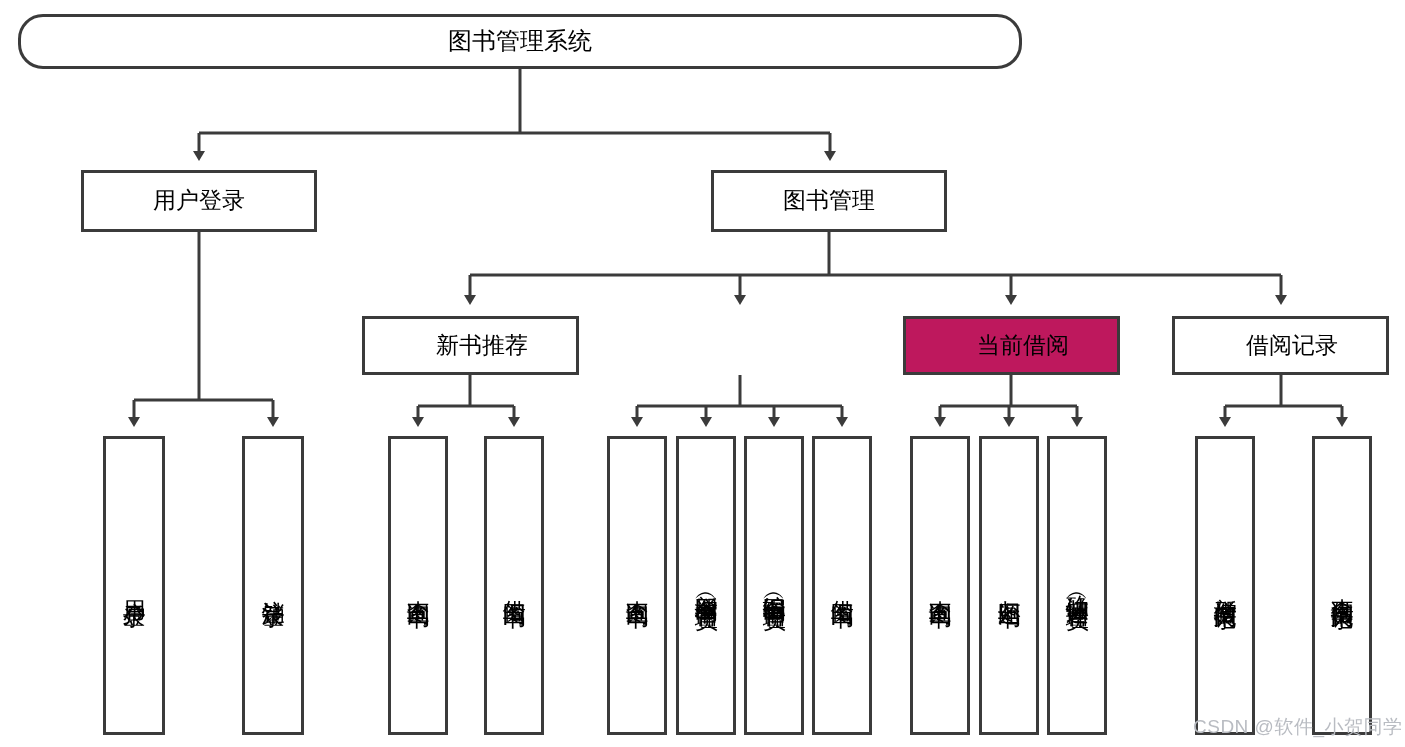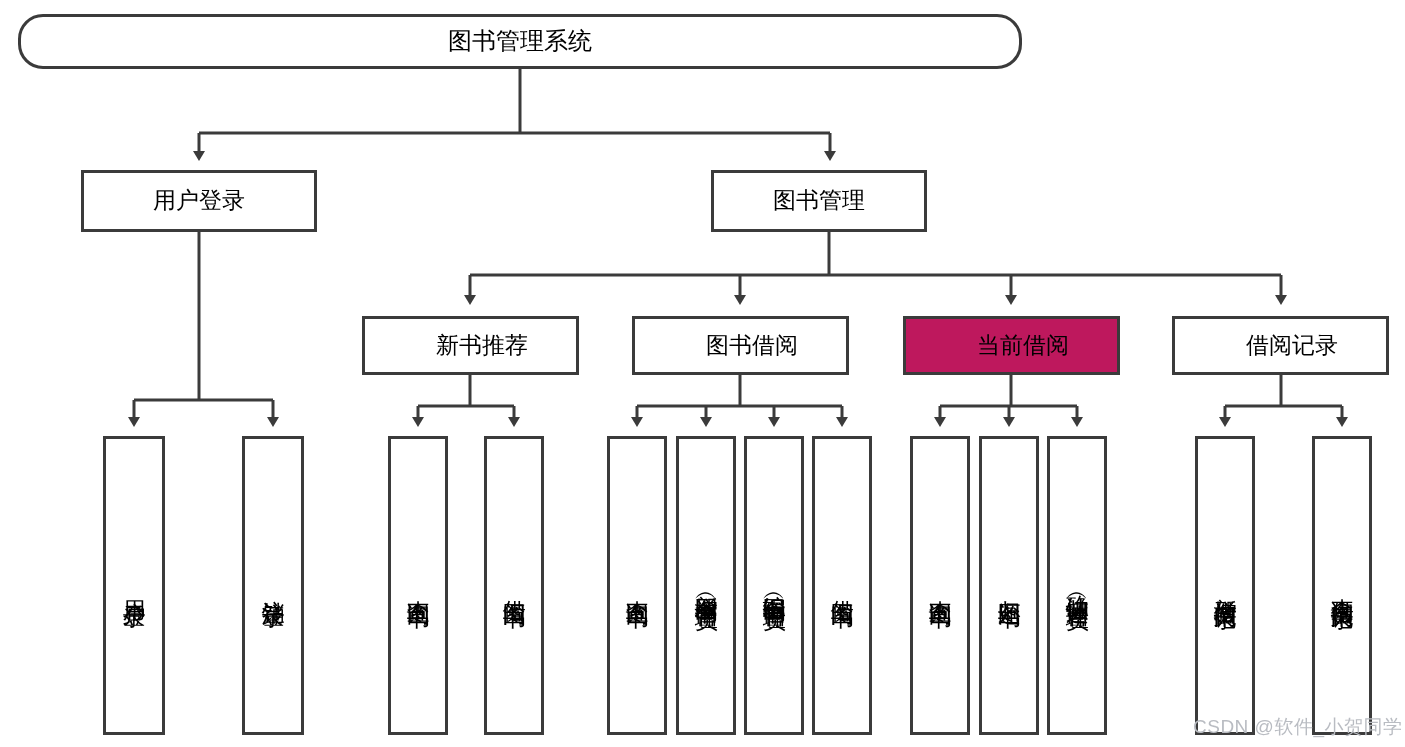--- a/index.html
+++ b/index.html
@@ -117,29 +117,26 @@
     </g>
   </svg>
 
   <div class="node lvl0" style="left: 18px; top: 14px; width: 1004px; height: 55px; border-color: rgb(59, 59, 59); background: rgb(255, 255, 255); color: rgb(0, 0, 0); border-radius: 25px;">
     <span>图书管理系统</span>
   </div>
 
   <div class="node lvl1" style="left: 81px; top: 170px; width: 236px; height: 62px; border-color: rgb(59, 59, 59); background: rgb(255, 255, 255); color: rgb(0, 0, 0);">
     <span>用户登录</span>
   </div>
-  <div class="node lvl1" style="left: 711px; top: 170px; width: 216px; height: 62px; border-color: rgb(59, 59, 59); background: rgb(255, 255, 255); color: rgb(0, 0, 0);">
+  <div class="node lvl1" style="left: 711px; top: 170px; width: 236px; height: 62px; border-color: rgb(59, 59, 59); background: rgb(255, 255, 255); color: rgb(0, 0, 0);">
     <span>图书管理</span>
   </div>
 
   <div class="node lvl2" style="left: 362px; top: 316px; width: 217px; height: 59px; border-color: rgb(59, 59, 59); background: rgb(255, 255, 255); color: rgb(0, 0, 0);">
     <span>新书推荐</span>
-  </div>
-  <div class="node lvl2" style="left: 632px; top: 316px; width: 217px; height: 59px; border-color: rgb(59, 59, 59); background: rgb(255, 255, 255); color: rgb(0, 0, 0);">
-    <span>图书借阅</span>
   </div>
   <div class="node lvl2" style="left: 903px; top: 316px; width: 217px; height: 59px; border-color: rgb(59, 59, 59); background: #be185d; color: rgb(0, 0, 0); text-align: center;">
     <span>当前借阅</span>
   </div>
   <div class="node lvl2" style="left: 1172px; top: 316px; width: 217px; height: 59px; border-color: rgb(59, 59, 59); background: rgb(255, 255, 255); color: rgb(0, 0, 0);">
     <span>借阅记录</span>
   </div>
 
   <div class="node leaf" style="left: 103px; top: 436px; width: 62px; height: 299px; border-color: rgb(59, 59, 59); background: rgb(255, 255, 255); color: rgb(0, 0, 0);">
     <span class="txt">用户登录</span>

